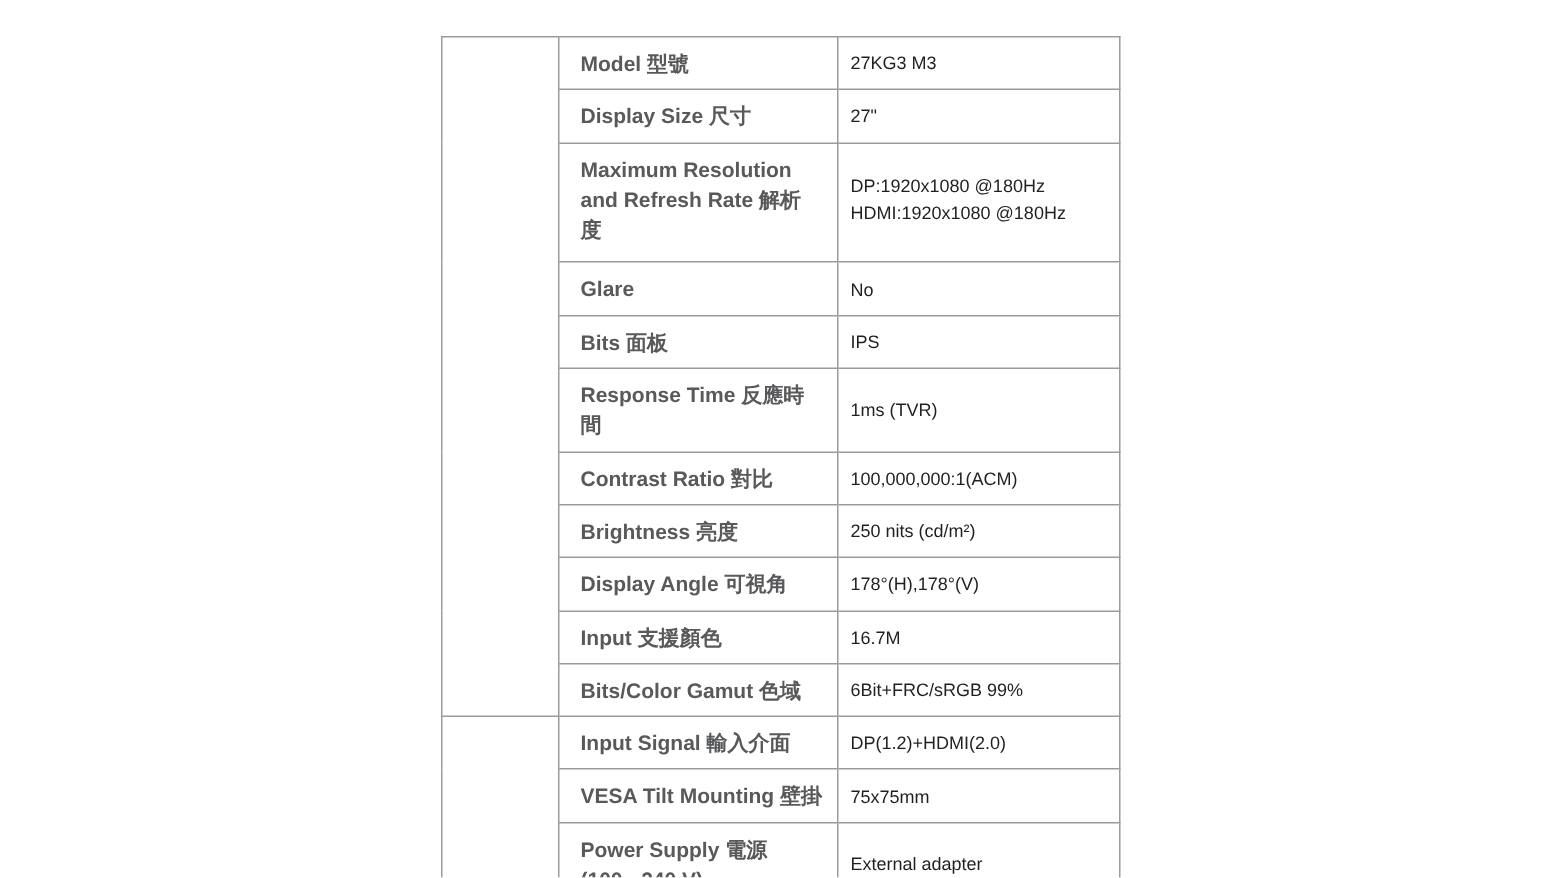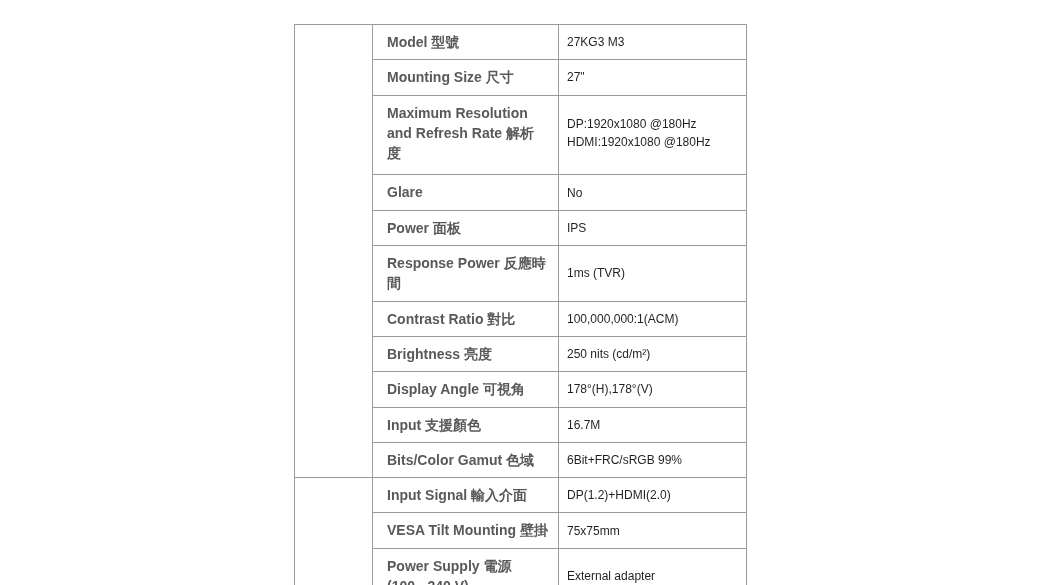--- a/index.html
+++ b/index.html
@@ -78,43 +78,43 @@
 
 
     <table class="spec">
       <tbody>
         <tr>
           <td class="group" rowspan="11">Panel</td>
           <td class="label">Model 型號</td>
           <td class="value">27KG3 M3</td>
         </tr>
         <tr>
-          <td class="label">Mounting Size 尺寸</td>
+          <td class="label">Display Size 尺寸</td>
           <td class="value">27"</td>
         </tr>
         <tr class="row-tall">
           <td class="label">
             <span class="sub">Maximum Resolution</span>
             <span class="sub">and Refresh Rate 解析度</span>
           </td>
           <td class="value">
             <span class="sub">DP:1920x1080 @180Hz</span>
             <span class="sub">HDMI:1920x1080 @180Hz</span>
           </td>
         </tr>
         <tr>
           <td class="label">Glare</td>
           <td class="value">No</td>
         </tr>
         <tr>
-          <td class="label">Power 面板</td>
+          <td class="label">Bits 面板</td>
           <td class="value">IPS</td>
         </tr>
         <tr>
-          <td class="label">Response Power 反應時間</td>
+          <td class="label">Response Time 反應時間</td>
           <td class="value">1ms (TVR)</td>
         </tr>
         <tr>
           <td class="label">Contrast Ratio 對比</td>
           <td class="value">100,000,000:1(ACM)</td>
         </tr>
         <tr>
           <td class="label">Brightness 亮度</td>
           <td class="value">250 nits (cd/m²)</td>
         </tr>

